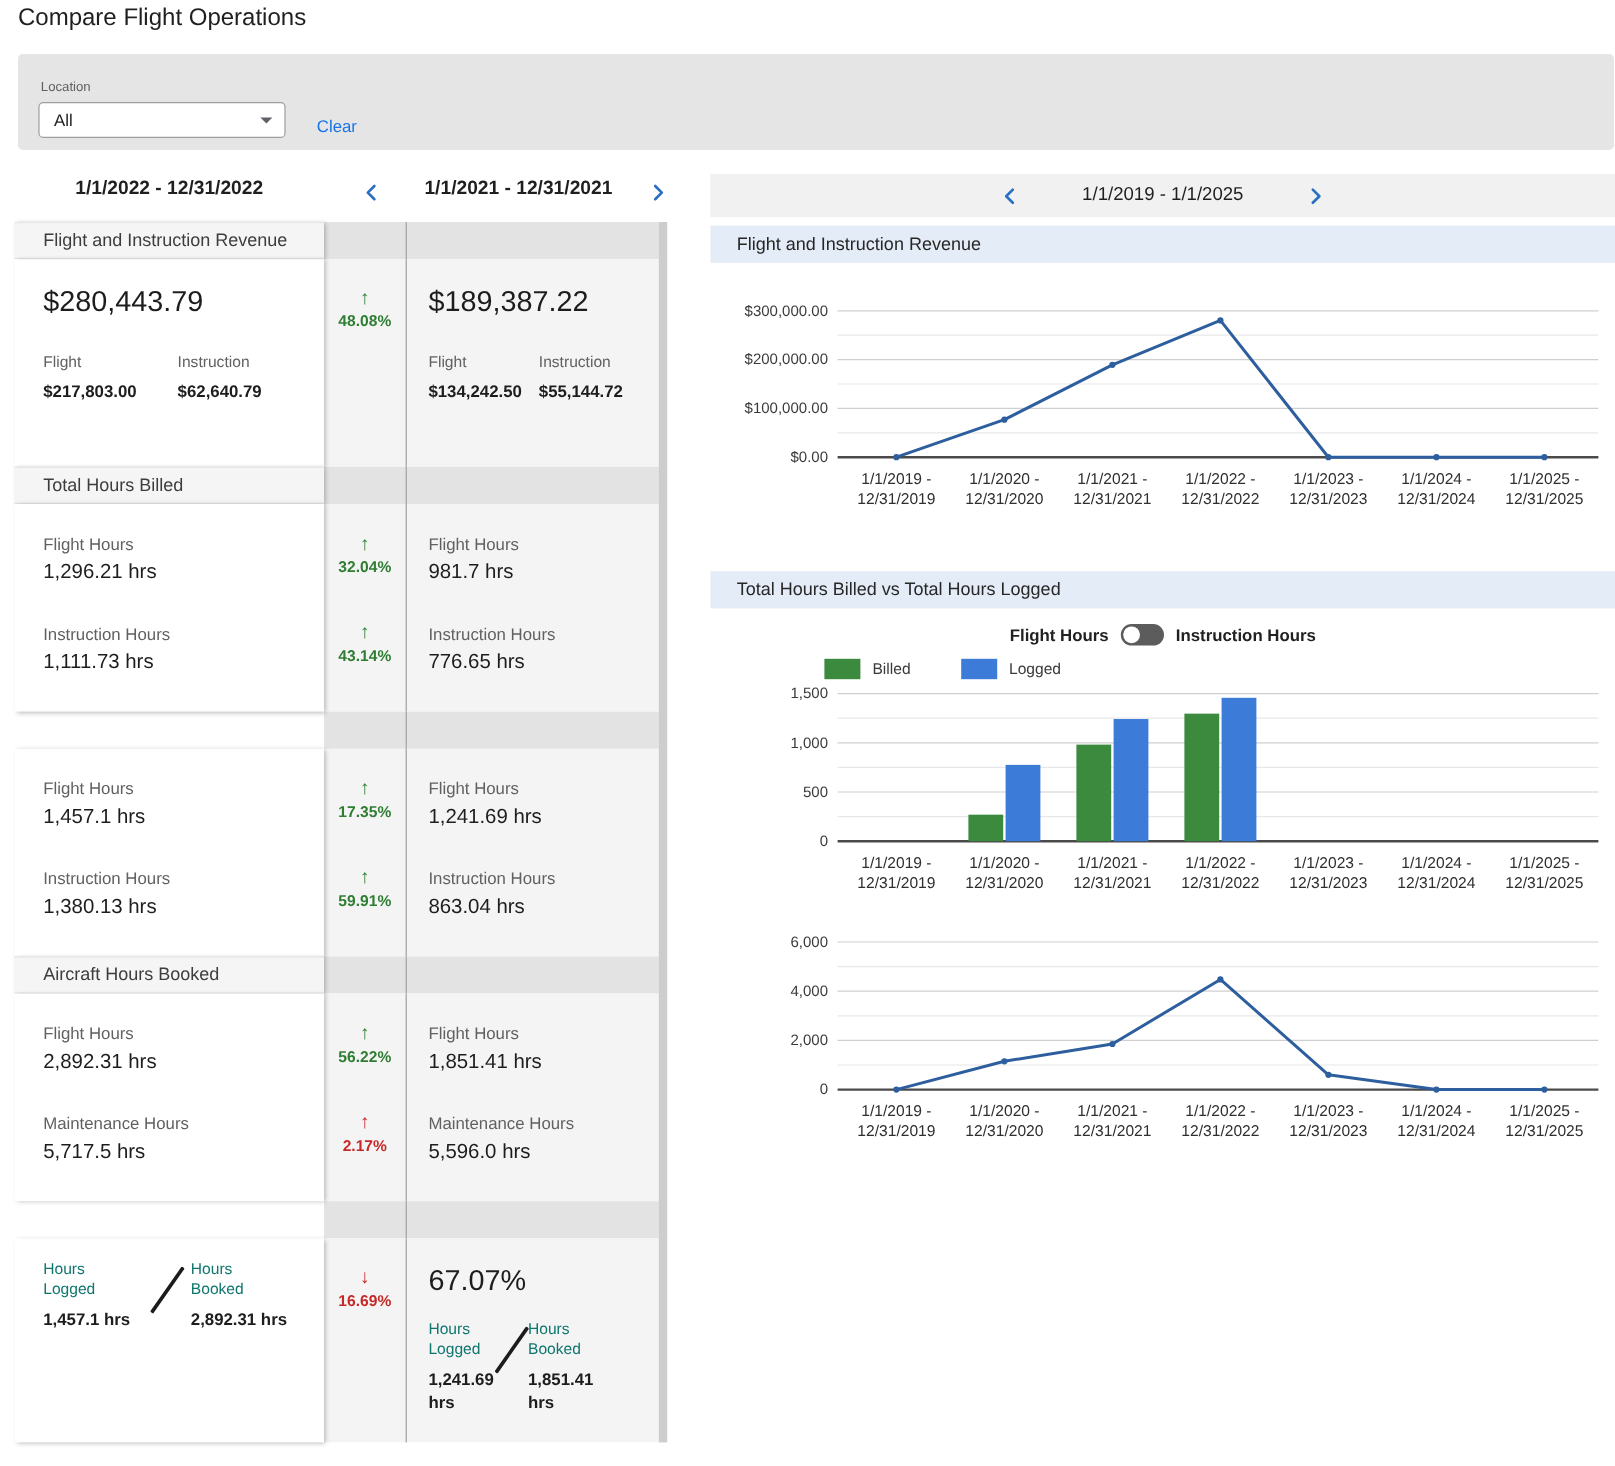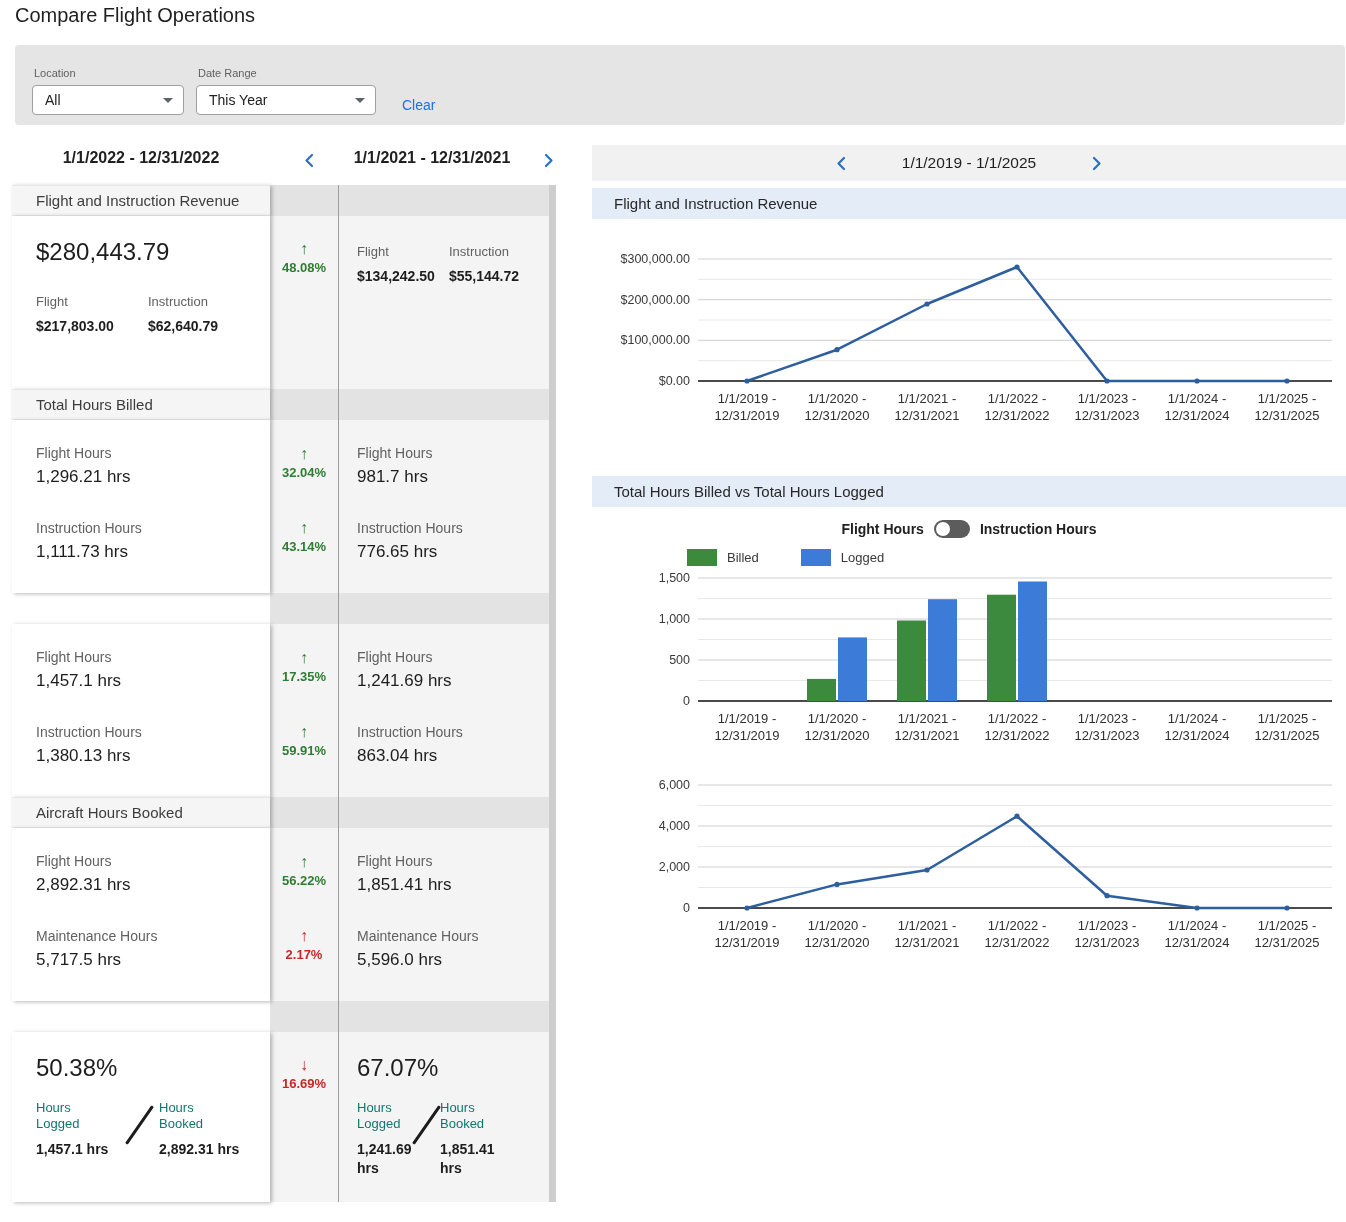--- a/index.html
+++ b/index.html
@@ -14,21 +14,21 @@
     border-radius:4px;box-sizing:border-box;padding:12px 0 0 17px;display:flex;align-items:center;
   }
   .filter-group{display:flex;flex-direction:column;margin-right:12px;}
   .filter-label{font-size:11px;color:#616161;margin-bottom:6px;padding-left:2px;}
   .select{
     background:#fff;border:1px solid #9e9e9e;border-radius:4px;height:30px;box-sizing:border-box;
     display:flex;align-items:center;justify-content:space-between;padding:0 10px 0 12px;cursor:pointer;
   }
   .sel-value{font-size:14px;color:#212121;}
   .caret{width:0;height:0;border-left:5px solid transparent;border-right:5px solid transparent;border-top:5px solid #5f6368;margin-left:14px;}
-  .w-loc{width:152px}.w-dr{width:180px}.w-cmp{width:193px}
+  .w-loc{width:206px}.w-dr{width:180px}.w-cmp{width:193px}
   .clear-link{font-size:14px;color:#1a73e8;margin:27px 0 0 14px;cursor:pointer;text-decoration:none;}
 
   
   .left-panel{position:absolute;left:12px;top:145px;width:544px;}
   .period-nav{position:relative;height:34px;}
   .pn-date{position:absolute;top:4px;font-size:16px;font-weight:bold;color:#1f1f1f;text-align:center;}
   .pn-cur{left:0;width:258px;}
   .pn-prior{left:330px;width:180px;}
   .pn-chev{position:absolute;top:4px;width:26px;height:22px;border:0;background:transparent;padding:0;cursor:pointer;display:flex;align-items:center;justify-content:center;}
   .pn-chev-l{left:284px;} .pn-chev-r{left:524px;}
@@ -103,27 +103,20 @@
 <div class="page-title">Compare Flight Operations</div>
 
 <div class="filter-bar">
   <div class="filter-group">
     <span class="filter-label">Location</span>
     <div class="select w-loc">
       <span class="sel-value">All</span>
       <span class="caret"></span>
     </div>
   </div>
-  <div class="filter-group">
-    <span class="filter-label">Date Range</span>
-    <div class="select w-dr">
-      <span class="sel-value">This Year</span>
-      <span class="caret"></span>
-    </div>
-  </div>
   <a class="clear-link">Clear</a>
 </div>
 
 <div class="left-panel">
   <div class="period-nav">
     <span class="pn-date pn-cur">1/1/2022 - 12/31/2022</span>
     <button class="pn-chev pn-chev-l">
       <svg width="12" height="15" viewBox="0 0 12 15">
           <path d="M9 2 L3.5 7.5 L9 13" fill="none" stroke="#2a6fc2" stroke-width="2.2" stroke-linecap="round" stroke-linejoin="round"></path>
         </svg>
@@ -156,20 +149,21 @@
             </div>
         </div>
       </div>
       <div class="gb cr">
         <div class="delta delta-single positive">
           <span class="d-arrow">↑</span>
           <span class="d-pct">48.08%</span>
         </div>
       </div>
       <div class="gc cr">
+        <div class="big-value">$189,387.22</div>
         <div class="sub-row">
           <div class="sub">
               <div class="sub-label">Flight</div>
             <div class="sub-value">$134,242.50</div>
             </div>
           <div class="sub">
               <div class="sub-label">Instruction</div>
             <div class="sub-value">$55,144.72</div>
             </div>
         </div>
@@ -280,21 +274,20 @@
             <div class="m-label">Maintenance Hours</div>
             <div class="m-value">5,596.0 hrs</div>
           </div>
       </div>
     </div>
 
     <div class="sec last">
       <div class="gb hr"></div>
         <div class="gc hr"></div>
       <div class="ga cr">
-        <div class="big-value">50.38%</div>
         <div class="ratio">
           <div class="ratio-item">
               <div class="r-label">Hours Logged</div>
               <div class="r-value">1,457.1 hrs</div>
             </div>
           <div class="slash"></div>
           <div class="ratio-item">
               <div class="r-label">Hours Booked</div>
               <div class="r-value">2,892.31 hrs</div>
             </div>

